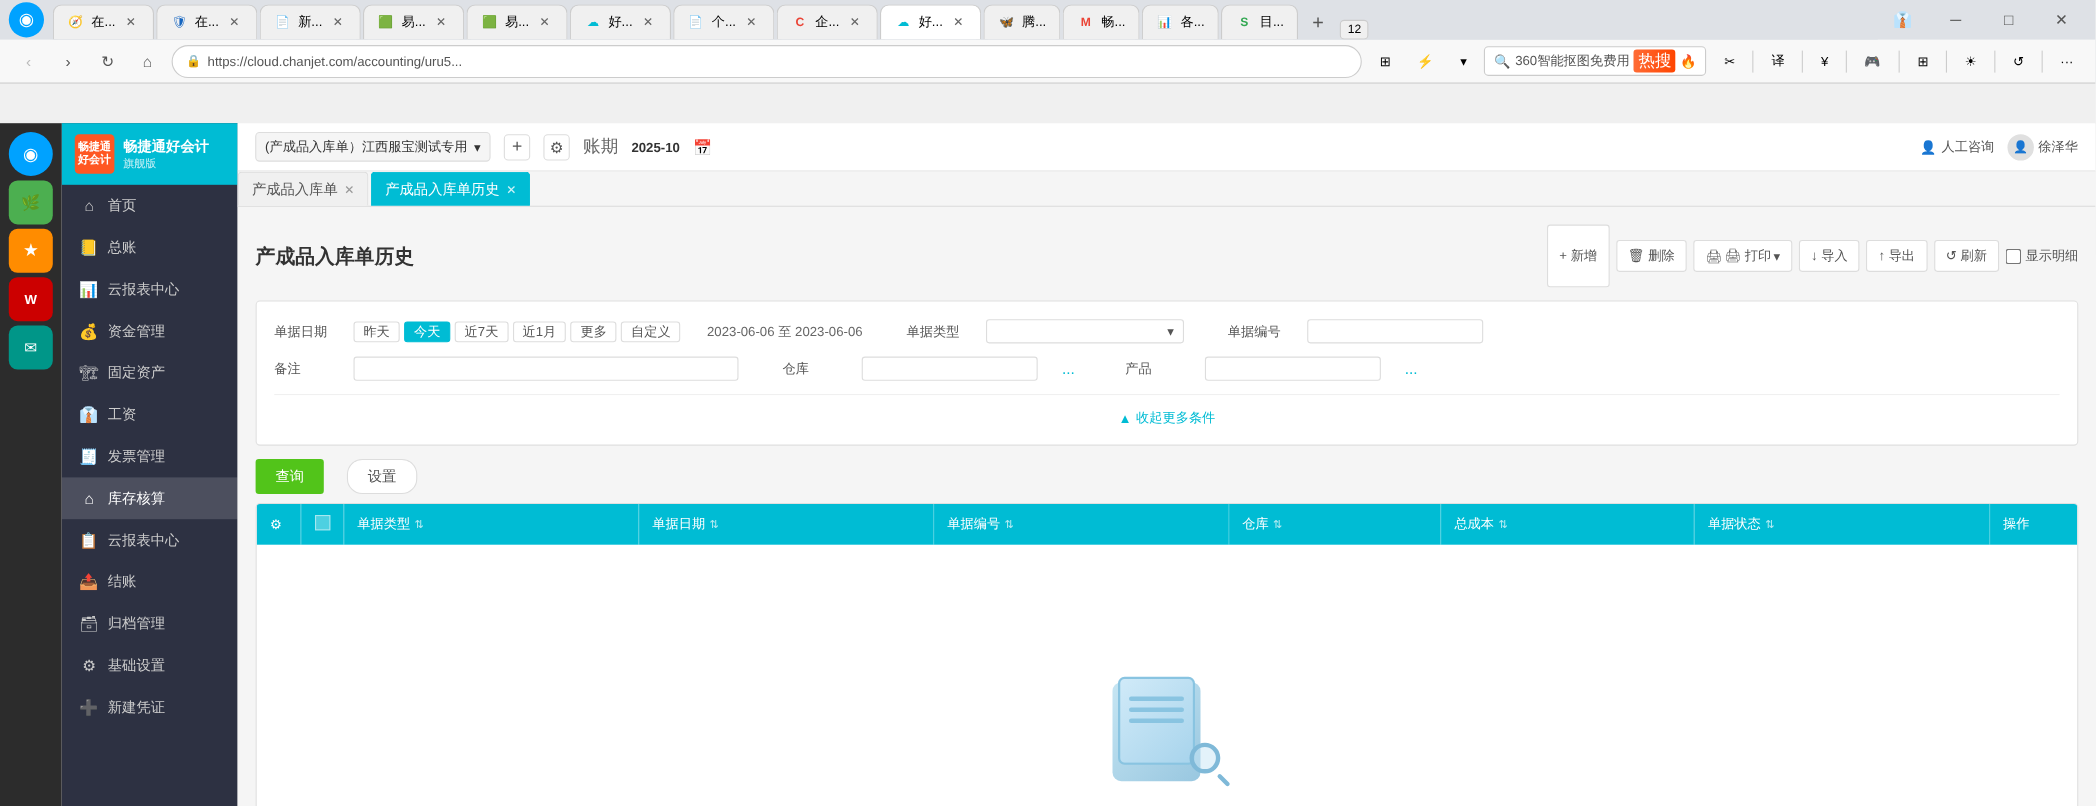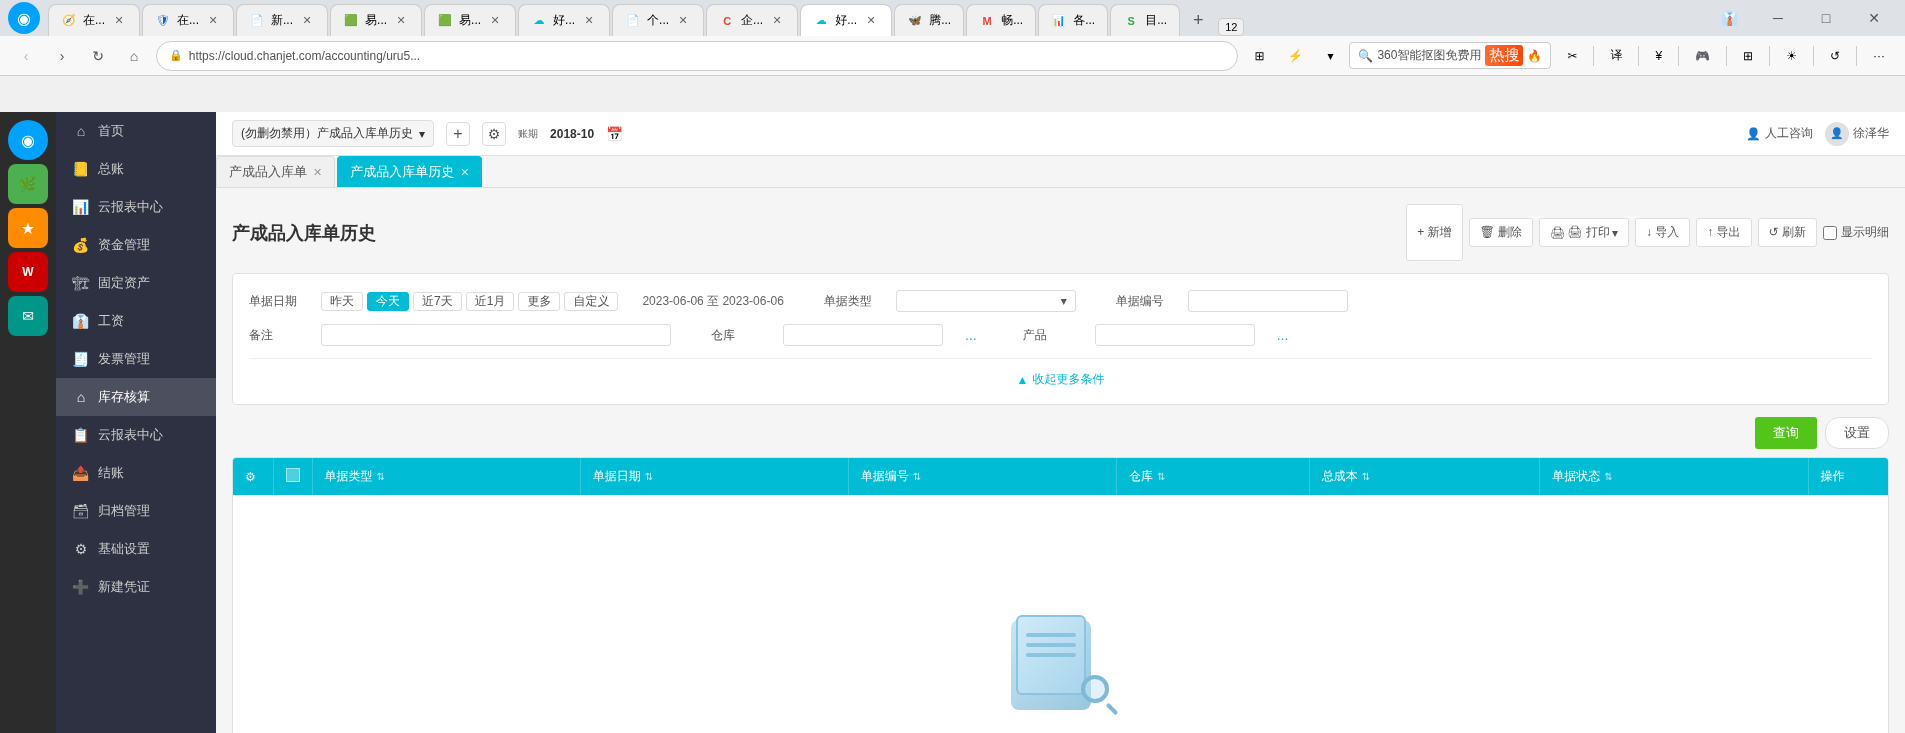--- a/index.html
+++ b/index.html
@@ -42,21 +42,21 @@
     .left-nav-item { display: flex; align-items: center; gap: 8px; padding: 10px 16px; color: #ccc; cursor: pointer; font-size: 13px; }
     .left-nav-item.active { background: rgba(255,255,255,0.15); color: white; }
     .left-nav-icon { width: 18px; height: 18px; display: flex; align-items: center; justify-content: center; font-size: 14px; }
 
     
     .content-area { flex: 1; display: flex; flex-direction: column; background: #f5f5f5; overflow: hidden; }
 
     
     .content-topbar { background: white; display: flex; align-items: center; padding: 6px 16px; border-bottom: 1px solid #e0e0e0; gap: 12px; height: 44px; }
     .company-selector { display: flex; align-items: center; gap: 6px; background: #f5f5f5; border: 1px solid #ddd; border-radius: 4px; padding: 4px 8px; cursor: pointer; font-size: 12px; color: #333; }
-    .period-label { font-size: 10px; color: #666; }
+    .period-label { font-size: 16px; color: #666; }
     .period-value { font-size: 12px; color: #333; font-weight: bold; }
     .user-info { margin-left: auto; display: flex; align-items: center; gap: 12px; font-size: 12px; color: #555; }
     .user-icon { width: 24px; height: 24px; border-radius: 50%; background: #e0e0e0; display: flex; align-items: center; justify-content: center; font-size: 11px; }
 
     
     .page-content { flex: 1; overflow-y: auto; padding: 16px; }
     .page-title { font-size: 18px; font-weight: bold; color: #333; margin-bottom: 16px; }
 
     
     .filter-area { background: white; border-radius: 4px; padding: 16px; margin-bottom: 12px; border: 1px solid #e0e0e0; }
@@ -235,20 +235,30 @@
     <span style="color:white;font-size:12px;font-weight:bold;">W</span>
   </div>
   <div class="app-icon" style="background:#009688;">
     <span style="color:white;font-size:14px;">✉</span>
   </div>
 </div>
 
 <div class="main-app">
 
   <div class="left-nav">
+    <div class="left-nav-header">
+      <div class="left-nav-logo">
+        <span style="font-size:10px;">畅捷通</span>
+        <span style="font-size:10px;">好会计</span>
+      </div>
+      <div>
+        <div style="color:white;font-size:13px;font-weight:bold;">畅捷通好会计</div>
+        <div style="color:rgba(255,255,255,0.8);font-size:10px;">旗舰版</div>
+      </div>
+    </div>
 
     <div class="left-nav-item">
       <span class="left-nav-icon">⌂</span>
       <span>首页</span>
     </div>
     <div class="left-nav-item">
       <span class="left-nav-icon">📒</span>
       <span>总账</span>
     </div>
     <div class="left-nav-item">
@@ -294,27 +304,27 @@
     <div class="left-nav-item">
       <span class="left-nav-icon">➕</span>
       <span>新建凭证</span>
     </div>
   </div>
 
   <div class="content-area">
 
     <div class="content-topbar">
       <div class="company-selector">
-        <span>(勿删勿禁用）产成品入库单历史</span>
+        <span>(产成品入库单）江西服宝测试专用</span>
         <span>▾</span>
       </div>
       <div class="nav-btn" style="border-radius:4px;border:1px solid #ddd;font-size:16px;width:24px;height:24px;">+</div>
       <div class="nav-btn" style="border-radius:4px;border:1px solid #ddd;font-size:14px;width:24px;height:24px;">⚙</div>
       <span class="period-label">账期</span>
-      <span class="period-value">2018-10</span>
+      <span class="period-value">2025-10</span>
       <span style="cursor:pointer;font-size:14px;">📅</span>
       <div class="user-info">
         <div style="display:flex;align-items:center;gap:4px;cursor:pointer;">
           <span>👤</span>
           <span>人工咨询</span>
         </div>
         <div style="display:flex;align-items:center;gap:4px;cursor:pointer;">
           <div class="user-icon">👤</div>
           <span>徐泽华</span>
         </div>
@@ -397,21 +407,21 @@
 
 
         <div style="display:flex;justify-content:center;padding-top:4px;border-top:1px solid #f0f0f0;margin-top:4px;">
           <div class="collapse-btn">
             <span>▲</span>
             <span>收起更多条件</span>
           </div>
         </div>
       </div>
 
-      <div style="display:flex;justify-content:flex-end;margin-bottom:8px;gap:8px;">
+      <div style="display:flex;margin-bottom:8px;gap:21px;">
         <button class="query-btn" style="background:#52c41a;color:white;border:none;border-radius:3px;padding:6px 18px;font-size:13px;cursor:pointer;">查询</button>
         <button class="settings-btn" style="background:white;border:1px solid #ddd;color:#555;border-radius:14px;padding:6px 18px;font-size:13px;cursor:pointer;">设置</button>
       </div>
 
       <div style="background:white;border-radius:4px;overflow:hidden;border:1px solid #e0e0e0;">
         <table class="data-table">
           <thead class="table-header">
             <tr>
               <th class="gear-col">
                 <span>⚙</span>

